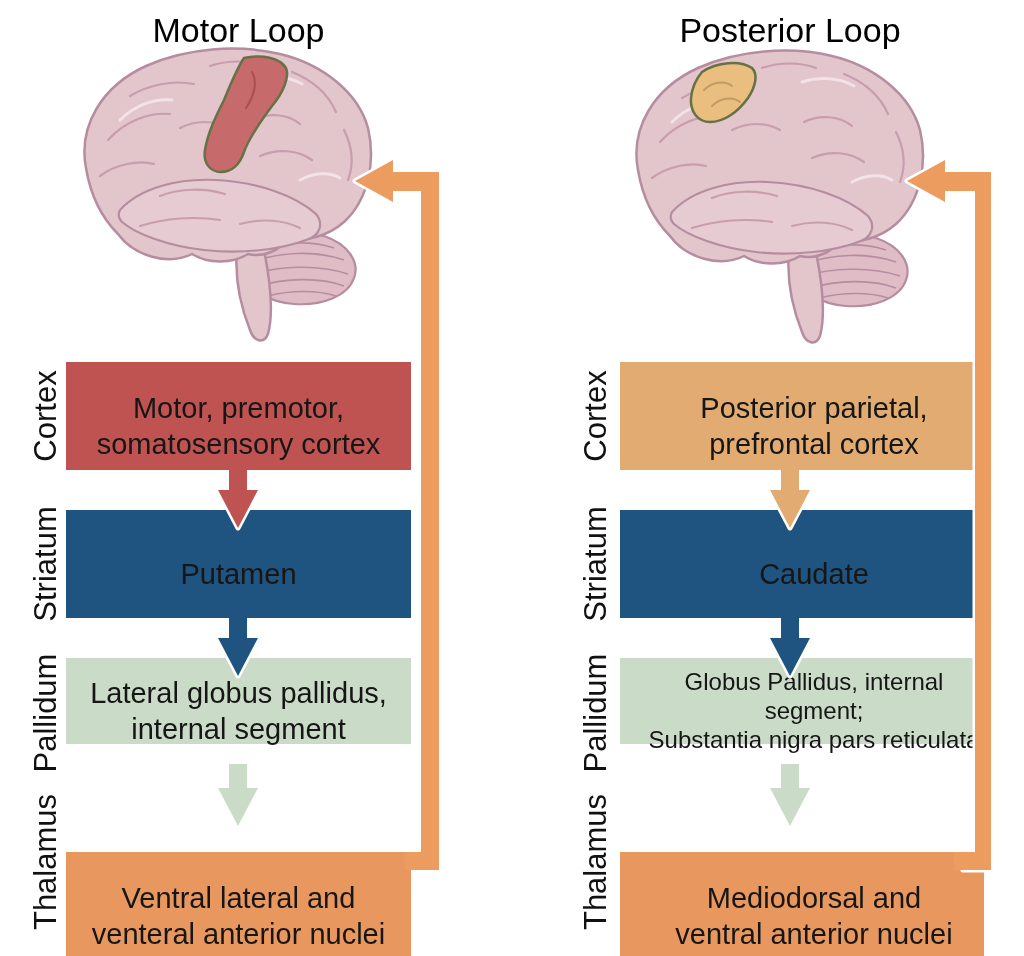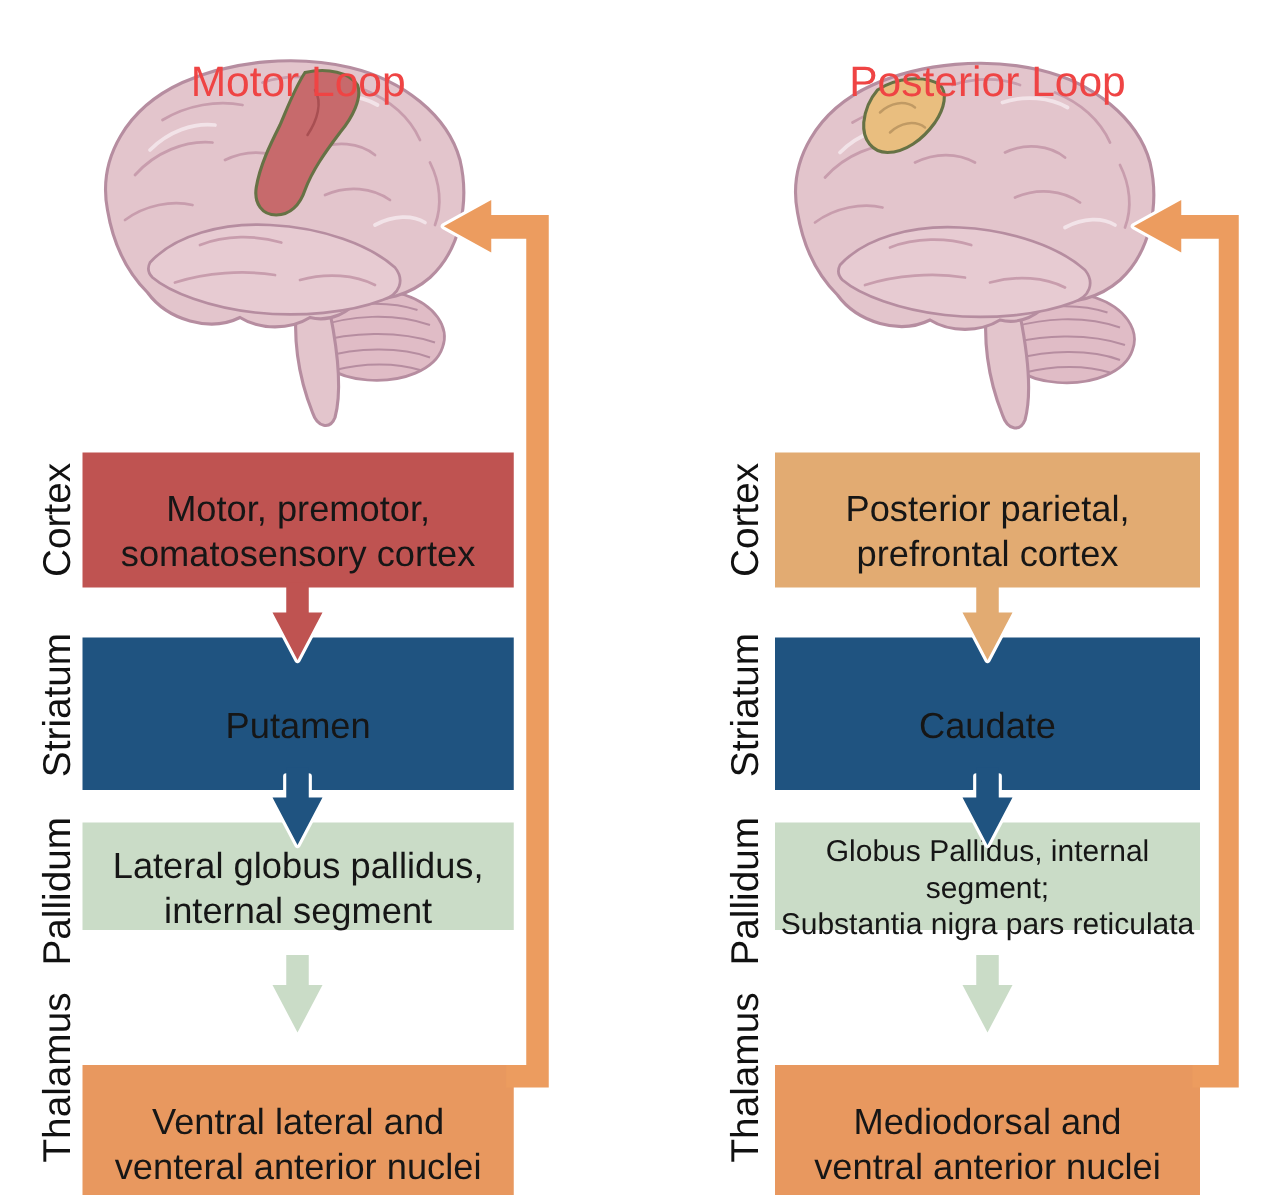--- a/index.html
+++ b/index.html
@@ -3,31 +3,31 @@
 <meta charset="utf-8">
 <style>
   html,body{margin:0;padding:0;background:#ffffff;}
   body{width:1024px;height:956px;position:relative;overflow:hidden;
        font-family:"Liberation Sans", sans-serif;color:#141414;}
   .canvas{position:absolute;inset:0;background:#ffffff;}
   .loop{position:absolute;top:0;width:512px;height:956px;}
   #loopA{left:0;} #loopB{left:512px;}
 
   .title{position:absolute;top:12px;font-size:34px;line-height:1.1;
-         text-align:center;color:#ef4444;z-index:3;margin-top:36px;}
+         text-align:center;color:#000000;z-index:3;}
   #loopA .title{left:66px;width:345px;}
   #loopB .title{left:108px;width:340px;}
 
   .box{position:absolute;display:flex;align-items:center;justify-content:center;
        z-index:1;font-size:29px;line-height:1.24;color:#161616;}
   .box span{display:block;text-align:center;white-space:pre-line;width:100%;margin-top:21px;}
   #loopA .box{left:66px;width:345px;}
-  #loopB .box{left:108px;width:340px;}
+  #loopB .box{left:108px;width:340px;padding-left:24px;}
   .row-cortex{top:362px;height:108px;}
-  .row-striatum{top:510px;height:122px;}
+  .row-striatum{top:510px;height:108px;}
   .row-pallidum{top:658px;height:86px;}
   .row-thalamus{top:852px;height:109px;}
   #loopA .row-cortex{background:var(--cortex_left,#bf5351);}
   #loopB .row-cortex{background:var(--cortex_right,#e2ab72);}
   .row-striatum{background:var(--striatum,#1f5380);}
   .row-pallidum{background:var(--pallidum,#cadcc7);}
   .row-thalamus{background:var(--thalamus,#e8985f);}
   #loopB .row-pallidum{font-size:24px;line-height:1.2;}
 
   .side-label{position:absolute;z-index:1;font-size:31px;color:#111;white-space:nowrap;

